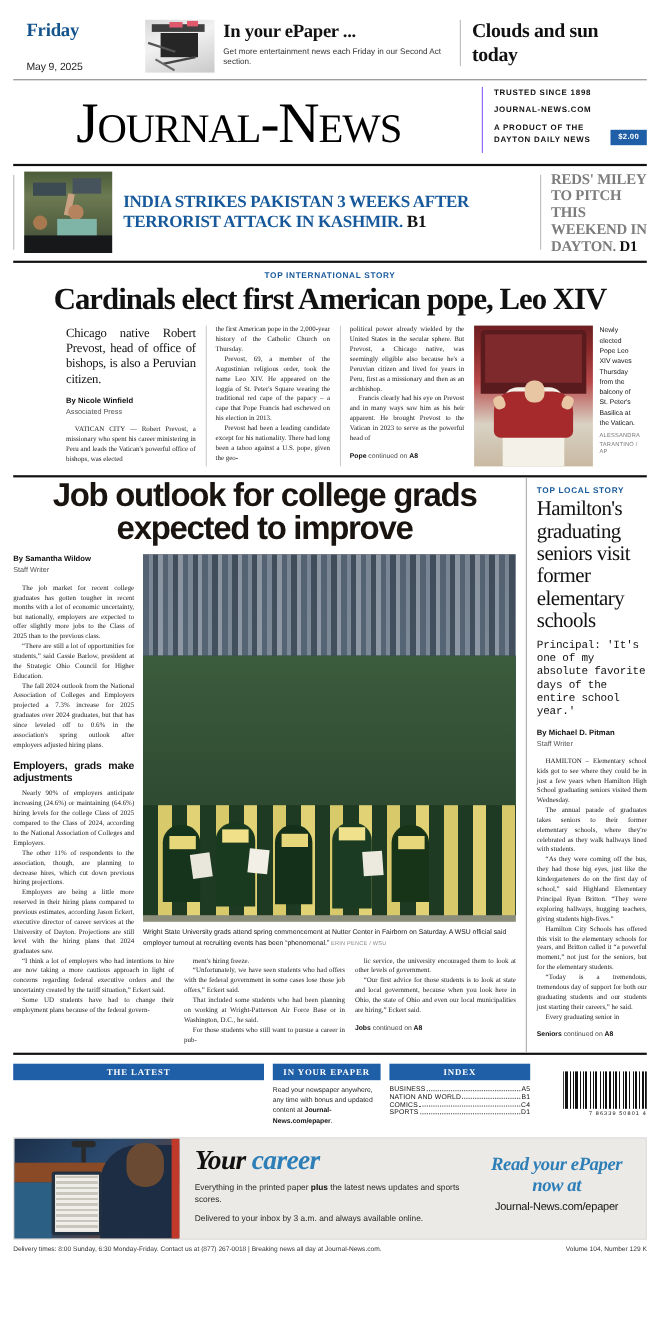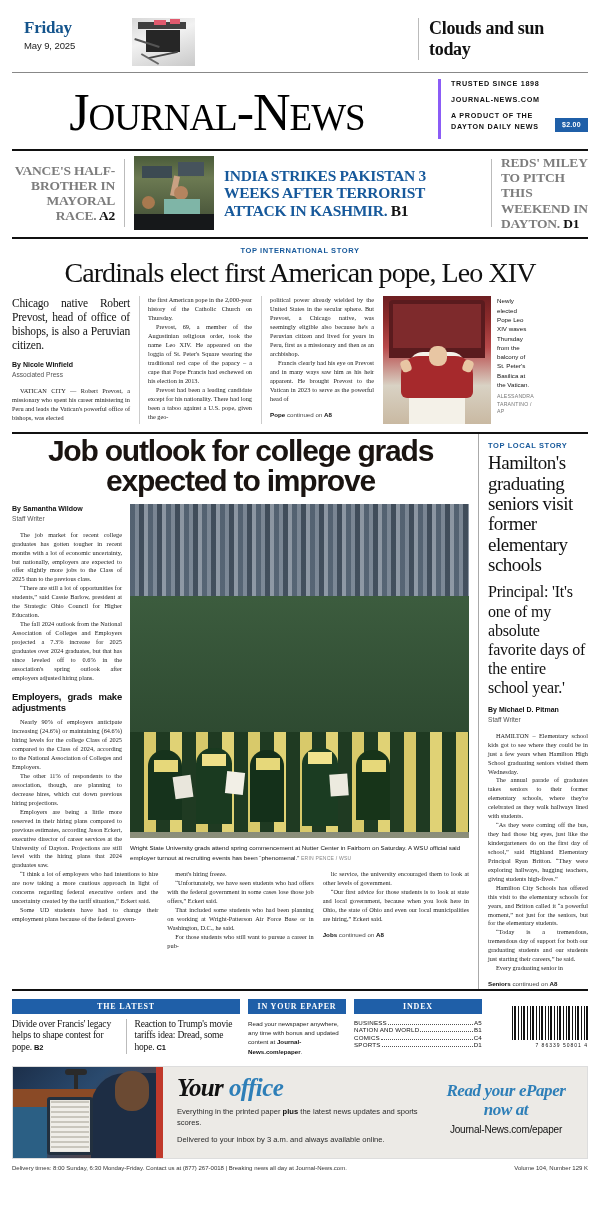--- a/index.html
+++ b/index.html
@@ -12,21 +12,21 @@
 
   .page { width: 600px; height: 1213px; background: #fff; position: relative; }
 
   
   .skybox { display: flex; align-items: flex-start; padding: 18px 12px 0 12px; height: 72px; }
   .sky-date { width: 120px; padding-left: 12px; }
   .sky-day {
     font-family: "Liberation Serif", serif;
     font-weight: bold; font-size: 17px; color: #14548c; letter-spacing: -0.2px;
   }
-  .sky-full { font-family: "Liberation Sans", sans-serif; font-size: 9.5px; color: #222; margin-top: 2px; letter-spacing: -0.1px;}
+  .sky-full { font-family: "Liberation Sans", sans-serif; font-size: 9.5px; color: #222; margin-top: 18px; letter-spacing: -0.1px;}
 
   .sky-promo { flex: 1; display: flex; align-items: flex-start; gap: 8px; }
   .promo-thumb {
     width: 63px; height: 48px; flex: none; position: relative; overflow: hidden;
     background: linear-gradient(160deg,#d8d8d8 0%,#f2f2f2 40%,#c9c9c9 100%);
     border: 0;
   }
   .promo-thumb .bar1 { position:absolute; left:6px; top:4px; width:48px; height:7px; background:#1a1a1a; opacity:.82;}
   .promo-thumb .bar2 { position:absolute; left:22px; top:2px; width:12px; height:5px; background:#e05a6e;}
   .promo-thumb .bar3 { position:absolute; left:38px; top:1px; width:10px; height:5px; background:#e05a6e;}
@@ -60,21 +60,21 @@
 
   .masthead { display: flex; align-items: flex-end; padding: 4px 12px 6px 12px; height: 72px; }
   .mast-title {
     flex: 1; text-align: center;
     font-family: "Liberation Serif", serif;
     font-size: 52px; font-weight: normal; color: #000;
     letter-spacing: -1px; line-height: 1; white-space: nowrap;
     padding-right: 16px;
   }
   .mast-title .sc { font-size: 37px; }
-  .mast-info { width: 150px; border-left: 3px solid #8b5cf6; padding-left: 10px;
+  .mast-info { width: 150px; border-left: 1px solid #8b5cf6; padding-left: 10px;
     font-family: "Liberation Sans", sans-serif; font-size: 7.2px; letter-spacing: 0.7px; color: #111; }
   .mast-info div { margin-bottom: 7px; font-weight: bold; }
   .mast-prod { line-height: 1.45; display:flex; align-items:flex-end; gap:8px;}
   .price-badge {
     background: #1f5fa8; color: #fff; font-size: 7px; padding: 2px 7px; font-weight: bold; letter-spacing: 0.3px;
   }
 
   
   .teasers { display: flex; align-items: stretch; padding: 8px 12px 10px 12px; height: 86px; }
   .tz-left { width: 112px; text-align: right; padding-right: 9px; display:flex; align-items:center; justify-content:flex-end;}
@@ -107,28 +107,28 @@
   .hr-blk { height: 2px; background: #111; margin: 0 12px; }
 
   
   .kicker {
     font-family: "Liberation Sans", sans-serif; font-weight: bold;
     font-size: 7.5px; letter-spacing: 0.6px; color: #17599b; text-align: center;
     padding: 7px 0 3px 0;
   }
   .kicker.local { text-align: left; }
   .pope-head {
-    text-align: center; font-family: "Liberation Serif", serif; font-weight: normal;
+    text-align: center; font-family: "Liberation Serif", serif; font-weight: bold;
     font-size: 28px; color: #111; letter-spacing: -0.9px; line-height: 1.05; padding: 0 12px 9px 12px;
   }
   .pope-body { display: flex; padding: 0 12px 8px 12px; gap: 9px; }
   .pc { font-family: "Liberation Serif", serif; font-size: 6.3px; line-height: 1.42; color: #1a1a1a; text-align: justify; }
   .pc p { text-indent: 8px; margin: 0; }
   .pc p.noind { text-indent: 0; }
-  .col-a { width: 118px; }
+  .col-a { width: 118px; margin-left: 48px; }
   .col-b { width: 113px; border-left: 1px solid #ccc; padding-left: 8px;}
   .col-c { width: 113px; border-left: 1px solid #ccc; padding-left: 8px;}
   .pope-deck {
     font-family: "Liberation Serif", serif; font-size: 11.5px; line-height: 1.22;
     color: #111; letter-spacing: -0.2px; margin-bottom: 8px;
   }
   .byline { font-family: "Liberation Sans", sans-serif; font-weight: bold; font-size: 7px; color: #111; }
   .byline-sub { font-family: "Liberation Sans", sans-serif; font-size: 6.6px; color: #555; margin-bottom: 7px; }
   .contline { font-family: "Liberation Sans", sans-serif; font-size: 6.2px; color: #444; margin-top: 7px; }
   .contline b { color: #111; }
@@ -201,21 +201,21 @@
   .jobs-bottom { display: flex; gap: 9px; padding-bottom: 6px; }
   .jb-col { flex: 1; font-family:"Liberation Serif", serif; font-size:6.3px; line-height:1.42; color:#1a1a1a; text-align:justify;}
   .jb-col p { text-indent: 8px; margin: 0; }
 
   
   .local-head {
     font-family: "Liberation Serif", serif; font-weight: normal; font-size: 19px;
     line-height: 1.07; color: #111; letter-spacing: -0.5px; padding-bottom: 7px;
   }
   .local-deck {
-    font-family: Liberation Serif, serif; font-size: 16px; line-height: 1.2; color: #111;
+    font-family: Liberation Mono, monospace; font-size: 10px; line-height: 1.2; color: #111;
     letter-spacing: -0.2px; padding-bottom: 8px;
   }
   .local-col { font-family:"Liberation Serif", serif; font-size:6.3px; line-height:1.42; color:#1a1a1a; text-align:justify;}
   .local-col p { text-indent: 8px; margin: 0; }
 
   
   .botbar { display: flex; padding: 8px 12px 0 12px; gap: 8px; align-items: stretch; }
   .bb { }
   .bb-hdr {
     background: #1f5fa8; color: #fff; text-align: center;
@@ -289,20 +289,24 @@
     <div class="sky-promo">
       <div class="promo-thumb">
         <div class="bar1"></div>
           <div class="bar2"></div>
           <div class="bar3"></div>
         <div class="blk"></div>
           <div class="ln1"></div>
           <div class="ln2"></div>
           <div class="ln3"></div>
       </div>
+      <div class="promo-text">
+        <div class="promo-title">In your ePaper ...</div>
+        <div class="promo-sub">Get more entertainment news each Friday in our Second Act section.</div>
+      </div>
     </div>
 
     <div class="sky-wx">
       <div class="wx-title">Clouds and sun today</div>
     </div>
   </div>
 
   <div class="rule-thin"></div>
 
   <div class="masthead">
@@ -313,24 +317,20 @@
       <div class="mast-prod">
         <span>A PRODUCT OF THE DAYTON DAILY NEWS</span>
         <span class="price-badge">$2.00</span>
       </div>
     </div>
   </div>
 
   <div class="rule-thick"></div>
 
   <div class="teasers">
-    <div class="tz-left">
-      <div class="txt"><span>VANCE'S HALF-BROTHER IN MAYORAL RACE.</span>
-        <span class="pg">A2</span></div>
-    </div>
     <div class="tz-div"></div>
     <div class="tz-mid">
       <div class="tz-photo">
         <div class="sign"></div>
           <div class="sign2"></div>
           <div class="arm"></div>
         <div class="head"></div>
           <div class="body"></div>
           <div class="head2"></div>
           <div class="blk"></div>
@@ -477,30 +477,20 @@
         </div>
       </div>
     </div>
   </div>
 
   <div class="hr-blk"></div>
 
   <div class="botbar">
     <div class="bb bb-latest">
       <div class="bb-hdr">THE LATEST</div>
-      <div class="latest-cols">
-        <div class="latest-col">
-          <span>Divide over Francis' legacy helps to shape contest for pope.</span>
-          <span class="pg">B2</span>
-        </div>
-        <div class="latest-col second">
-          <span>Reaction to Trump's movie tariffs idea: Dread, some hope.</span>
-          <span class="pg">C1</span>
-        </div>
-      </div>
     </div>
 
     <div class="bb bb-epaper">
       <div class="bb-hdr">IN YOUR EPAPER</div>
       <div class="txt">
         <span>Read your newspaper anywhere, any time with bonus and updated content at </span><b>Journal-News.com/epaper</b><span>.</span>
       </div>
     </div>
 
     <div class="bb bb-index">
@@ -539,21 +529,21 @@
         <div class="lampstem"></div>
         <div class="desk"></div>
       <div class="chair"></div>
         <div class="man"></div>
         <div class="head"></div>
       <div class="tab"></div>
         <div class="tabc"></div>
         <div class="stripe"></div>
     </div>
     <div class="ad-mid">
-      <div class="ad-title"><span class="your">Your </span><span class="epaper">office</span></div>
+      <div class="ad-title"><span class="your">Your </span><span class="epaper">career</span></div>
       <div class="ad-line">
         <span>Everything in the printed paper </span><b>plus</b><span> the latest news updates and sports scores.</span>
       </div>
       <div class="ad-line">Delivered to your inbox by 3 a.m. and always available online.</div>
     </div>
     <div class="ad-right">
       <div class="ad-cta">Read your ePaper now at</div>
       <div class="ad-url">Journal-News.com/epaper</div>
     </div>
   </div>

